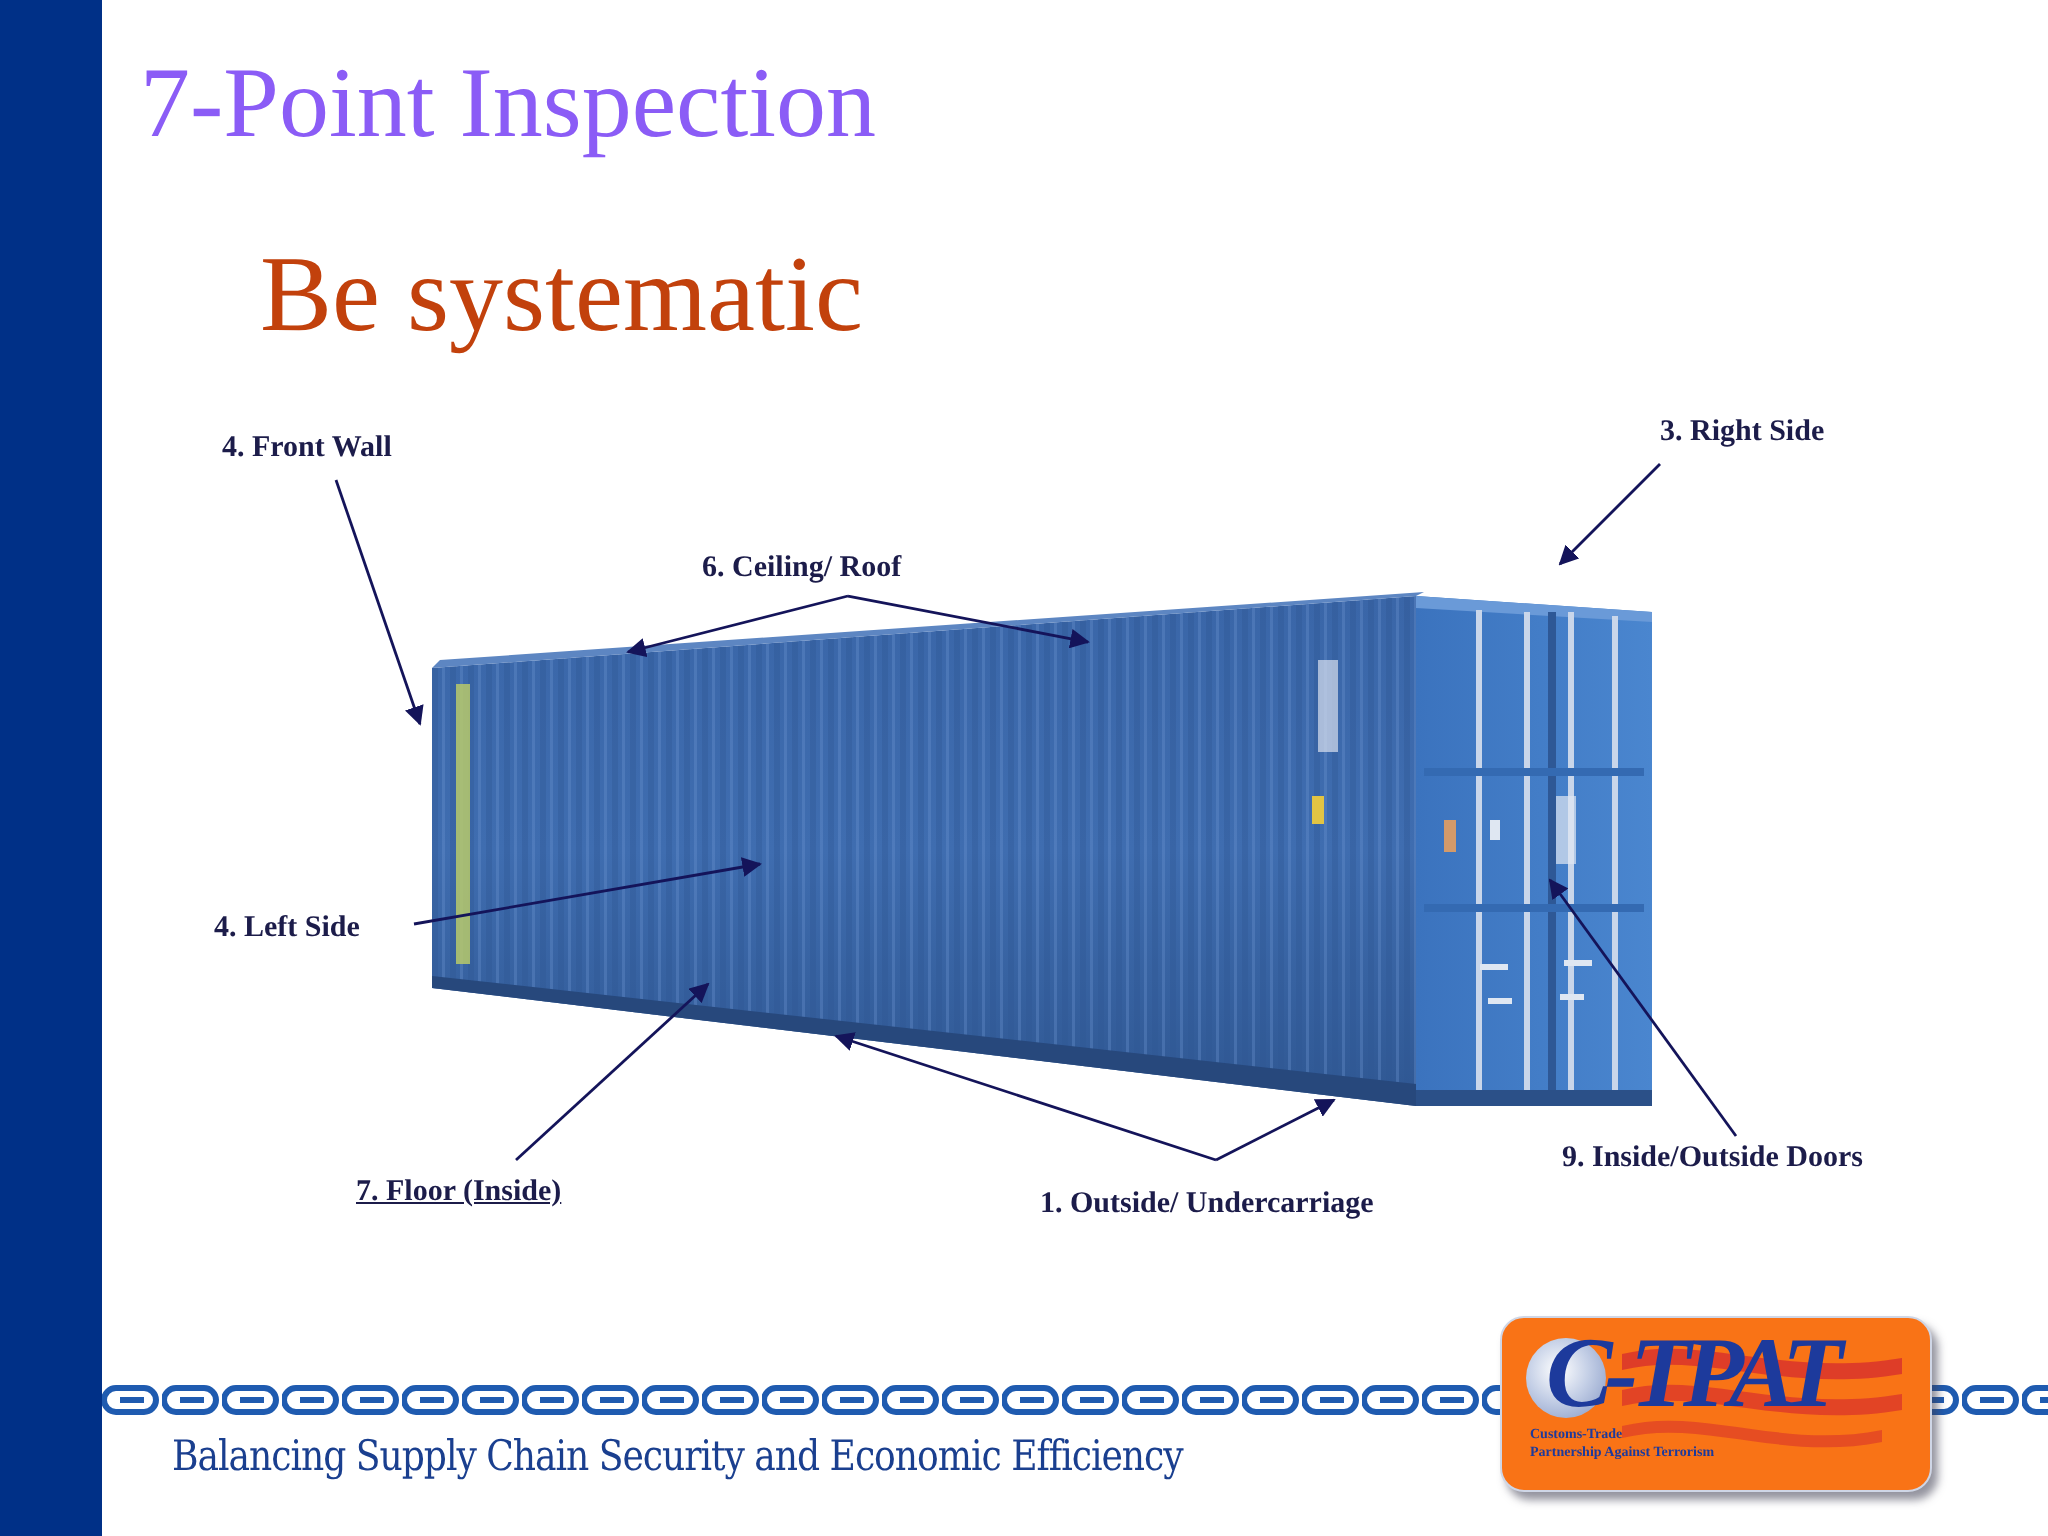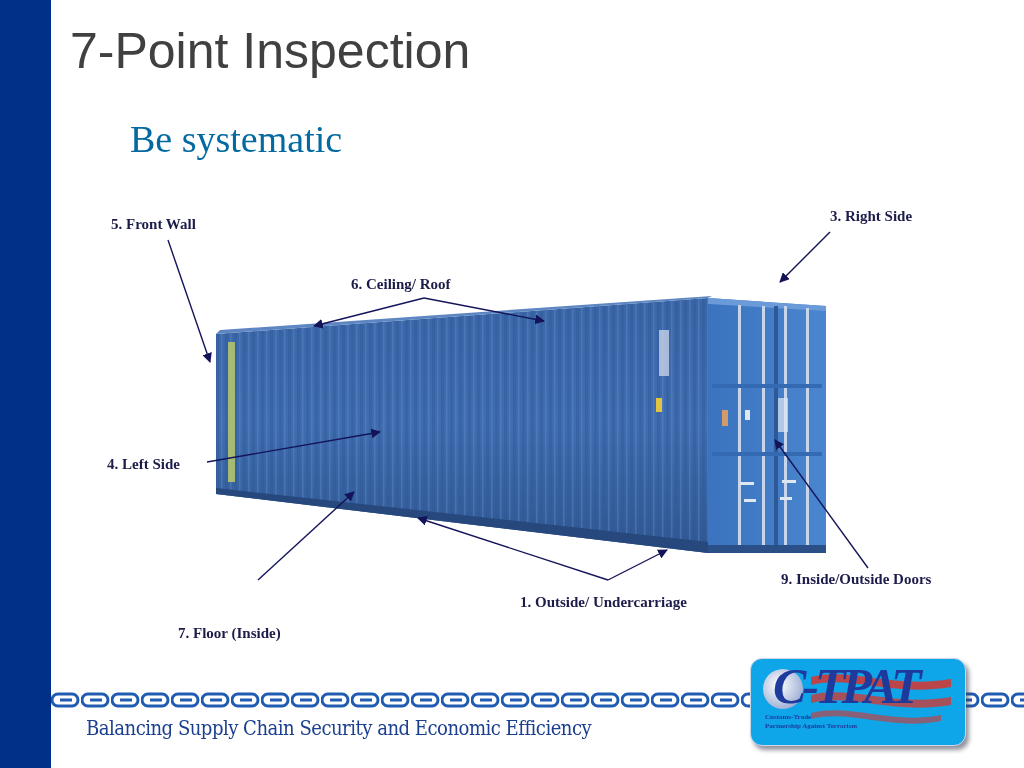--- a/index.html
+++ b/index.html
@@ -7,45 +7,45 @@
     width: 1024px; height: 768px; position: relative; overflow: hidden;
     background: #ffffff;
     font-family: "Liberation Serif", serif;
   }
   .left-bar {
     position: absolute; left: 0; top: 0; width: 51px; height: 768px;
     background: #003087;
   }
   .title {
     position: absolute; left: 70px; top: 26px;
-    font-size: 50px; color: #404040; line-height: 1;
-    font-family: Liberation Sans, sans-serif;
+    font-size: 50px; color: #8b5cf6; line-height: 1;
+    font-family: Liberation Serif, serif;
   }
   .subtitle {
     position: absolute; left: 130px; top: 120px;
-    font-size: 38px; color: #0369a1; line-height: 1;
+    font-size: 54px; color: #c2410c; line-height: 1;
     font-family: "Liberation Serif", serif;
   }
   .diagram { position: absolute; left: 0; top: 0; width: 1024px; height: 768px; }
   .label {
     position: absolute; font-family: "Liberation Serif", serif;
     font-weight: bold; font-size: 15px; color: #1c1c4a; white-space: nowrap;
   }
   .chain {
     position: absolute; left: 51px; top: 692px; width: 973px; height: 16px;
   }
   .tagline {
     position: absolute; left: 86px; top: 716px;
     font-family: "DejaVu Serif", serif; font-size: 21px; color: #1a3f8f;
     letter-spacing: -0.6px; transform: scaleX(0.86); transform-origin: left center;
     white-space: nowrap;
   }
   .logo {
     position: absolute; left: 750px; top: 658px; width: 214px; height: 86px;
-    background: #0ea5e9; border: 1px solid #cfd6e6; border-radius: 12px;
+    background: #f97316; border: 1px solid #cfd6e6; border-radius: 12px;
     box-shadow: 3px 4px 4px rgba(60,60,80,0.55);
     overflow: hidden;
   }
   .logo-globe {
     position: absolute; left: 12px; top: 10px; width: 40px; height: 40px; border-radius: 50%;
     background: radial-gradient(circle at 40% 40%, #ffffff 0%, #c4cfe6 45%, #7f93c2 100%);
   }
   .logo-text {
     position: absolute; left: 22px; top: 2px; font-family: "Liberation Serif", serif;
     font-style: italic; font-weight: bold; font-size: 50px; color: #1d3a9c;
@@ -121,25 +121,25 @@
     <line x1="424" y1="298" x2="544" y2="321" marker-end="url(#arrow)"></line>
     <line x1="830" y1="232" x2="780" y2="282" marker-end="url(#arrow)"></line>
     <line x1="207" y1="462" x2="380" y2="432" marker-end="url(#arrow)"></line>
     <line x1="258" y1="580" x2="354" y2="492" marker-end="url(#arrow)"></line>
     <line x1="608" y1="580" x2="418" y2="518" marker-end="url(#arrow)"></line>
     <line x1="608" y1="580" x2="667" y2="550" marker-end="url(#arrow)"></line>
     <line x1="868" y1="568" x2="775" y2="440" marker-end="url(#arrow)"></line>
   </g>
 </svg>
 
-<div class="label" style="left:111px; top:216px;">5. Front Wall</div>
+<div class="label" style="left:111px; top:216px;">4. Front Wall</div>
 <div class="label" style="left:351px; top:276px;">6. Ceiling/ Roof</div>
 <div class="label" style="left:830px; top:208px;">3. Right Side</div>
 <div class="label" style="left:107px; top:428px;margin-top:28px;">4. Left Side</div>
-<div class="label" style="left:178px; top:625px;">7. Floor (Inside)</div>
+<div class="label" style="left:178px; top:588px;text-decoration:underline;">7. Floor (Inside)</div>
 <div class="label" style="left:520px; top:594px;">1. Outside/ Undercarriage</div>
 <div class="label" style="left:781px; top:571px;">9. Inside/Outside Doors</div>
 
 <svg class="chain" viewBox="0 0 973 16" preserveAspectRatio="none" xmlns="http://www.w3.org/2000/svg">
   <defs>
     <pattern id="chainlink" width="30" height="16" patternUnits="userSpaceOnUse">
       <rect x="1" y="2" width="26" height="12" rx="6" ry="6" fill="none" stroke="#1f5bb0" stroke-width="3"></rect>
       <rect x="9" y="6.5" width="12" height="3" fill="#1f5bb0"></rect>
     </pattern>
   </defs>

